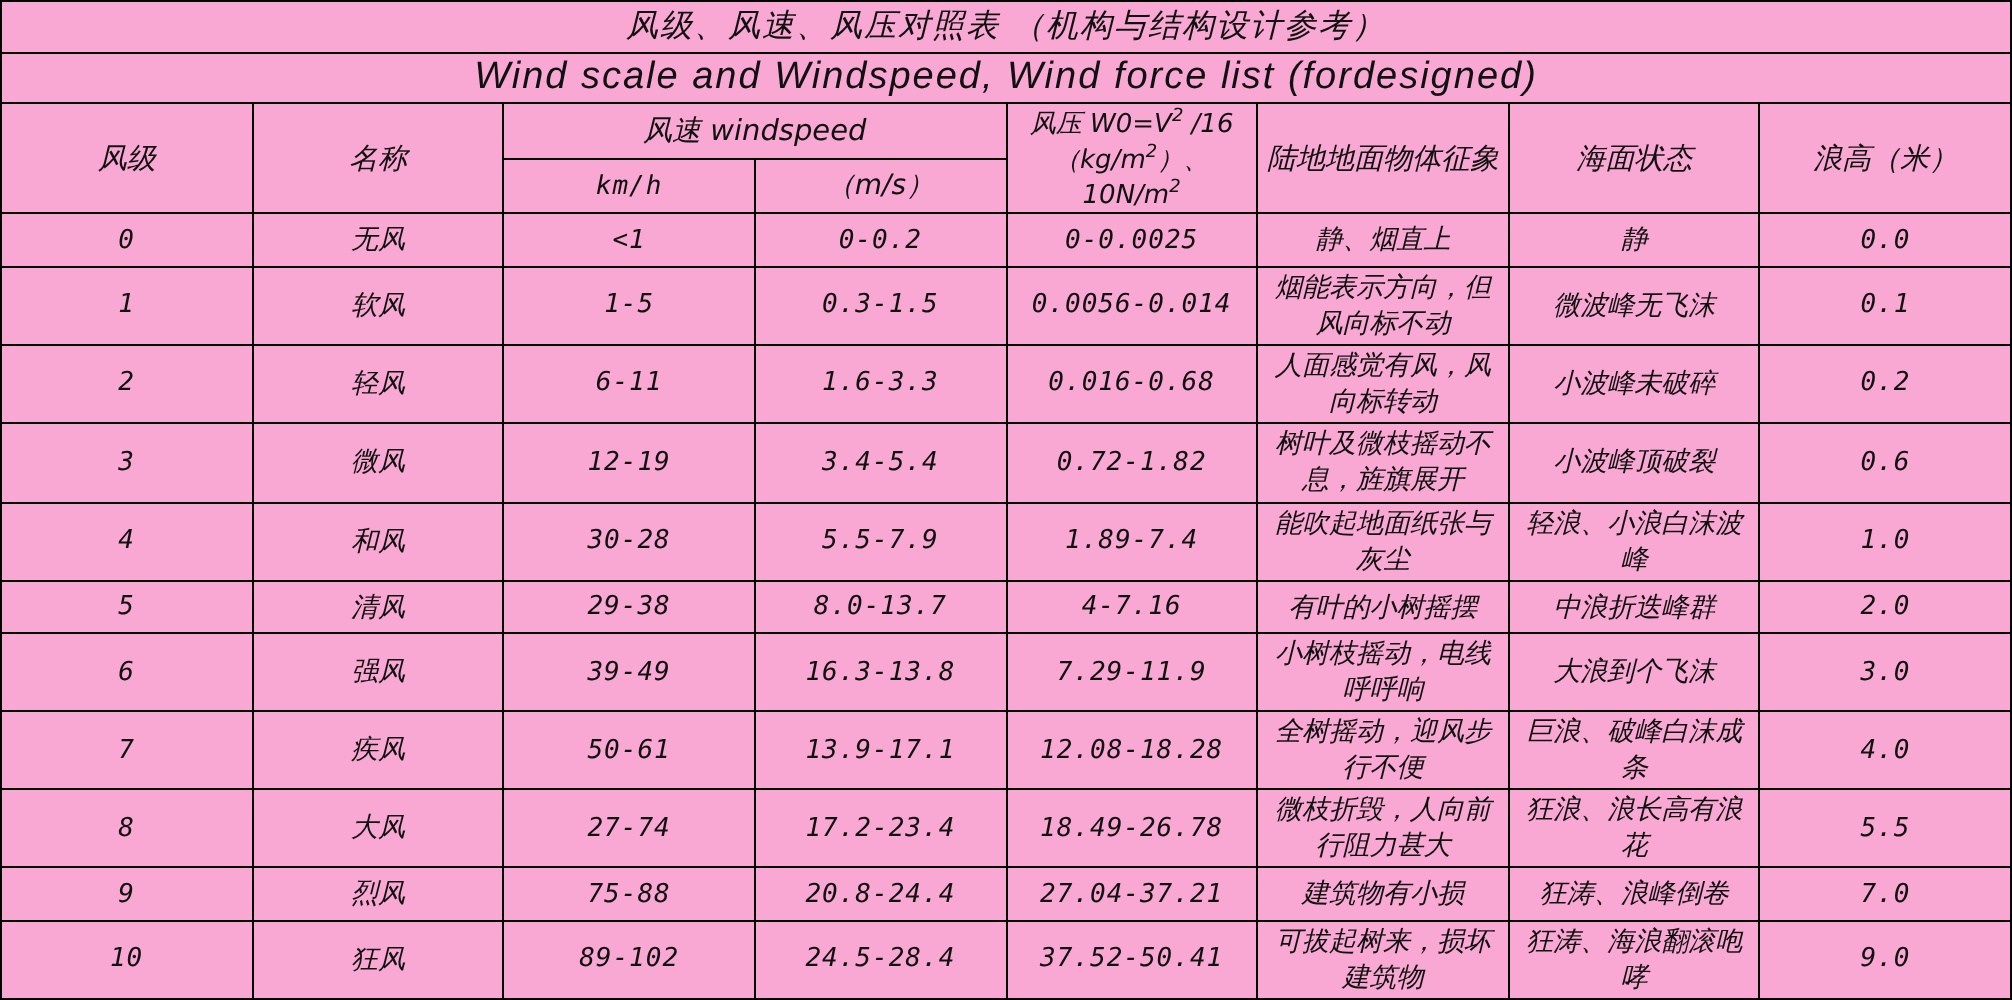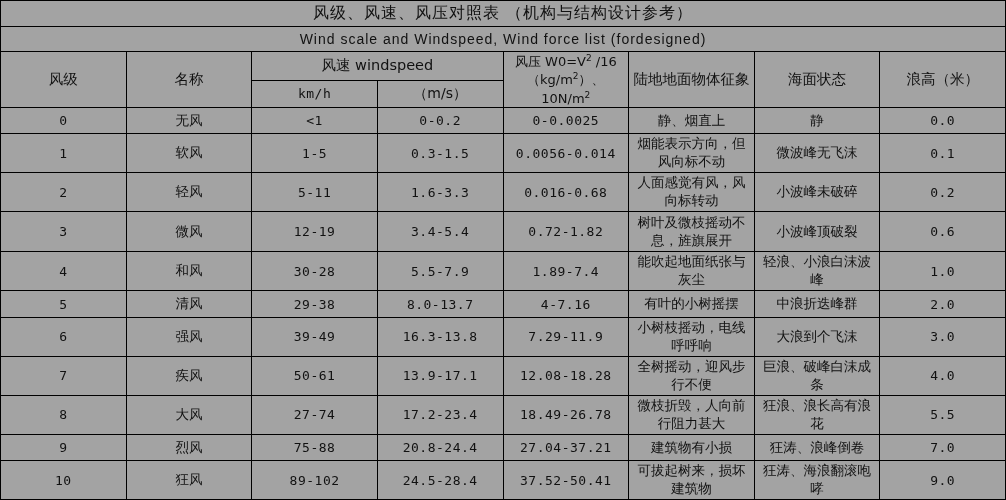--- a/index.html
+++ b/index.html
@@ -9,22 +9,23 @@
   }
   body {
     font-family: "Liberation Sans", sans-serif;
     color: #111;
   }
   .page {
     width: 1006px;
     height: 500px;
     position: relative;
     box-sizing: border-box;
-    background: #a3a3a3;
+    background: #f9a8d4;
     overflow: hidden;
+    font-style: italic;
   }
   table.wind {
     border-collapse: collapse;
     width: 1006px;
     table-layout: fixed;
     border: 1px solid #000;
   }
   table.wind td, table.wind th {
     border: 1px solid #000;
     text-align: center;
@@ -35,21 +36,21 @@
   }
   .title-cell {
     height: 26px;
     font-size: 16px;
     font-weight: bold;
     letter-spacing: 1px;
     white-space: nowrap;
   }
   .subtitle-cell {
     height: 25px;
-    font-size: 14px;
+    font-size: 19px;
     letter-spacing: 1px;
     white-space: nowrap;
   }
   .hdr {
     font-size: 14.5px;
   }
   .hdr-small {
     font-size: 13px;
   }
   .hdr-sub {
@@ -128,21 +129,21 @@
         <td class="row-cell num">1-5</td>
         <td class="row-cell num">0.3-1.5</td>
         <td class="row-cell num">0.0056-0.014</td>
         <td class="row-cell cjk">烟能表示方向，但风向标不动</td>
         <td class="row-cell cjk">微波峰无飞沫</td>
         <td class="row-cell num">0.1</td>
       </tr>
       <tr class="tr-data">
         <td class="row-cell num">2</td>
         <td class="row-cell cjk">轻风</td>
-        <td class="row-cell num">5-11</td>
+        <td class="row-cell num">6-11</td>
         <td class="row-cell num">1.6-3.3</td>
         <td class="row-cell num">0.016-0.68</td>
         <td class="row-cell cjk">人面感觉有风，风向标转动</td>
         <td class="row-cell cjk">小波峰未破碎</td>
         <td class="row-cell num">0.2</td>
       </tr>
       <tr class="tr-data">
         <td class="row-cell tall num">3</td>
         <td class="row-cell tall cjk">微风</td>
         <td class="row-cell tall num">12-19</td>

